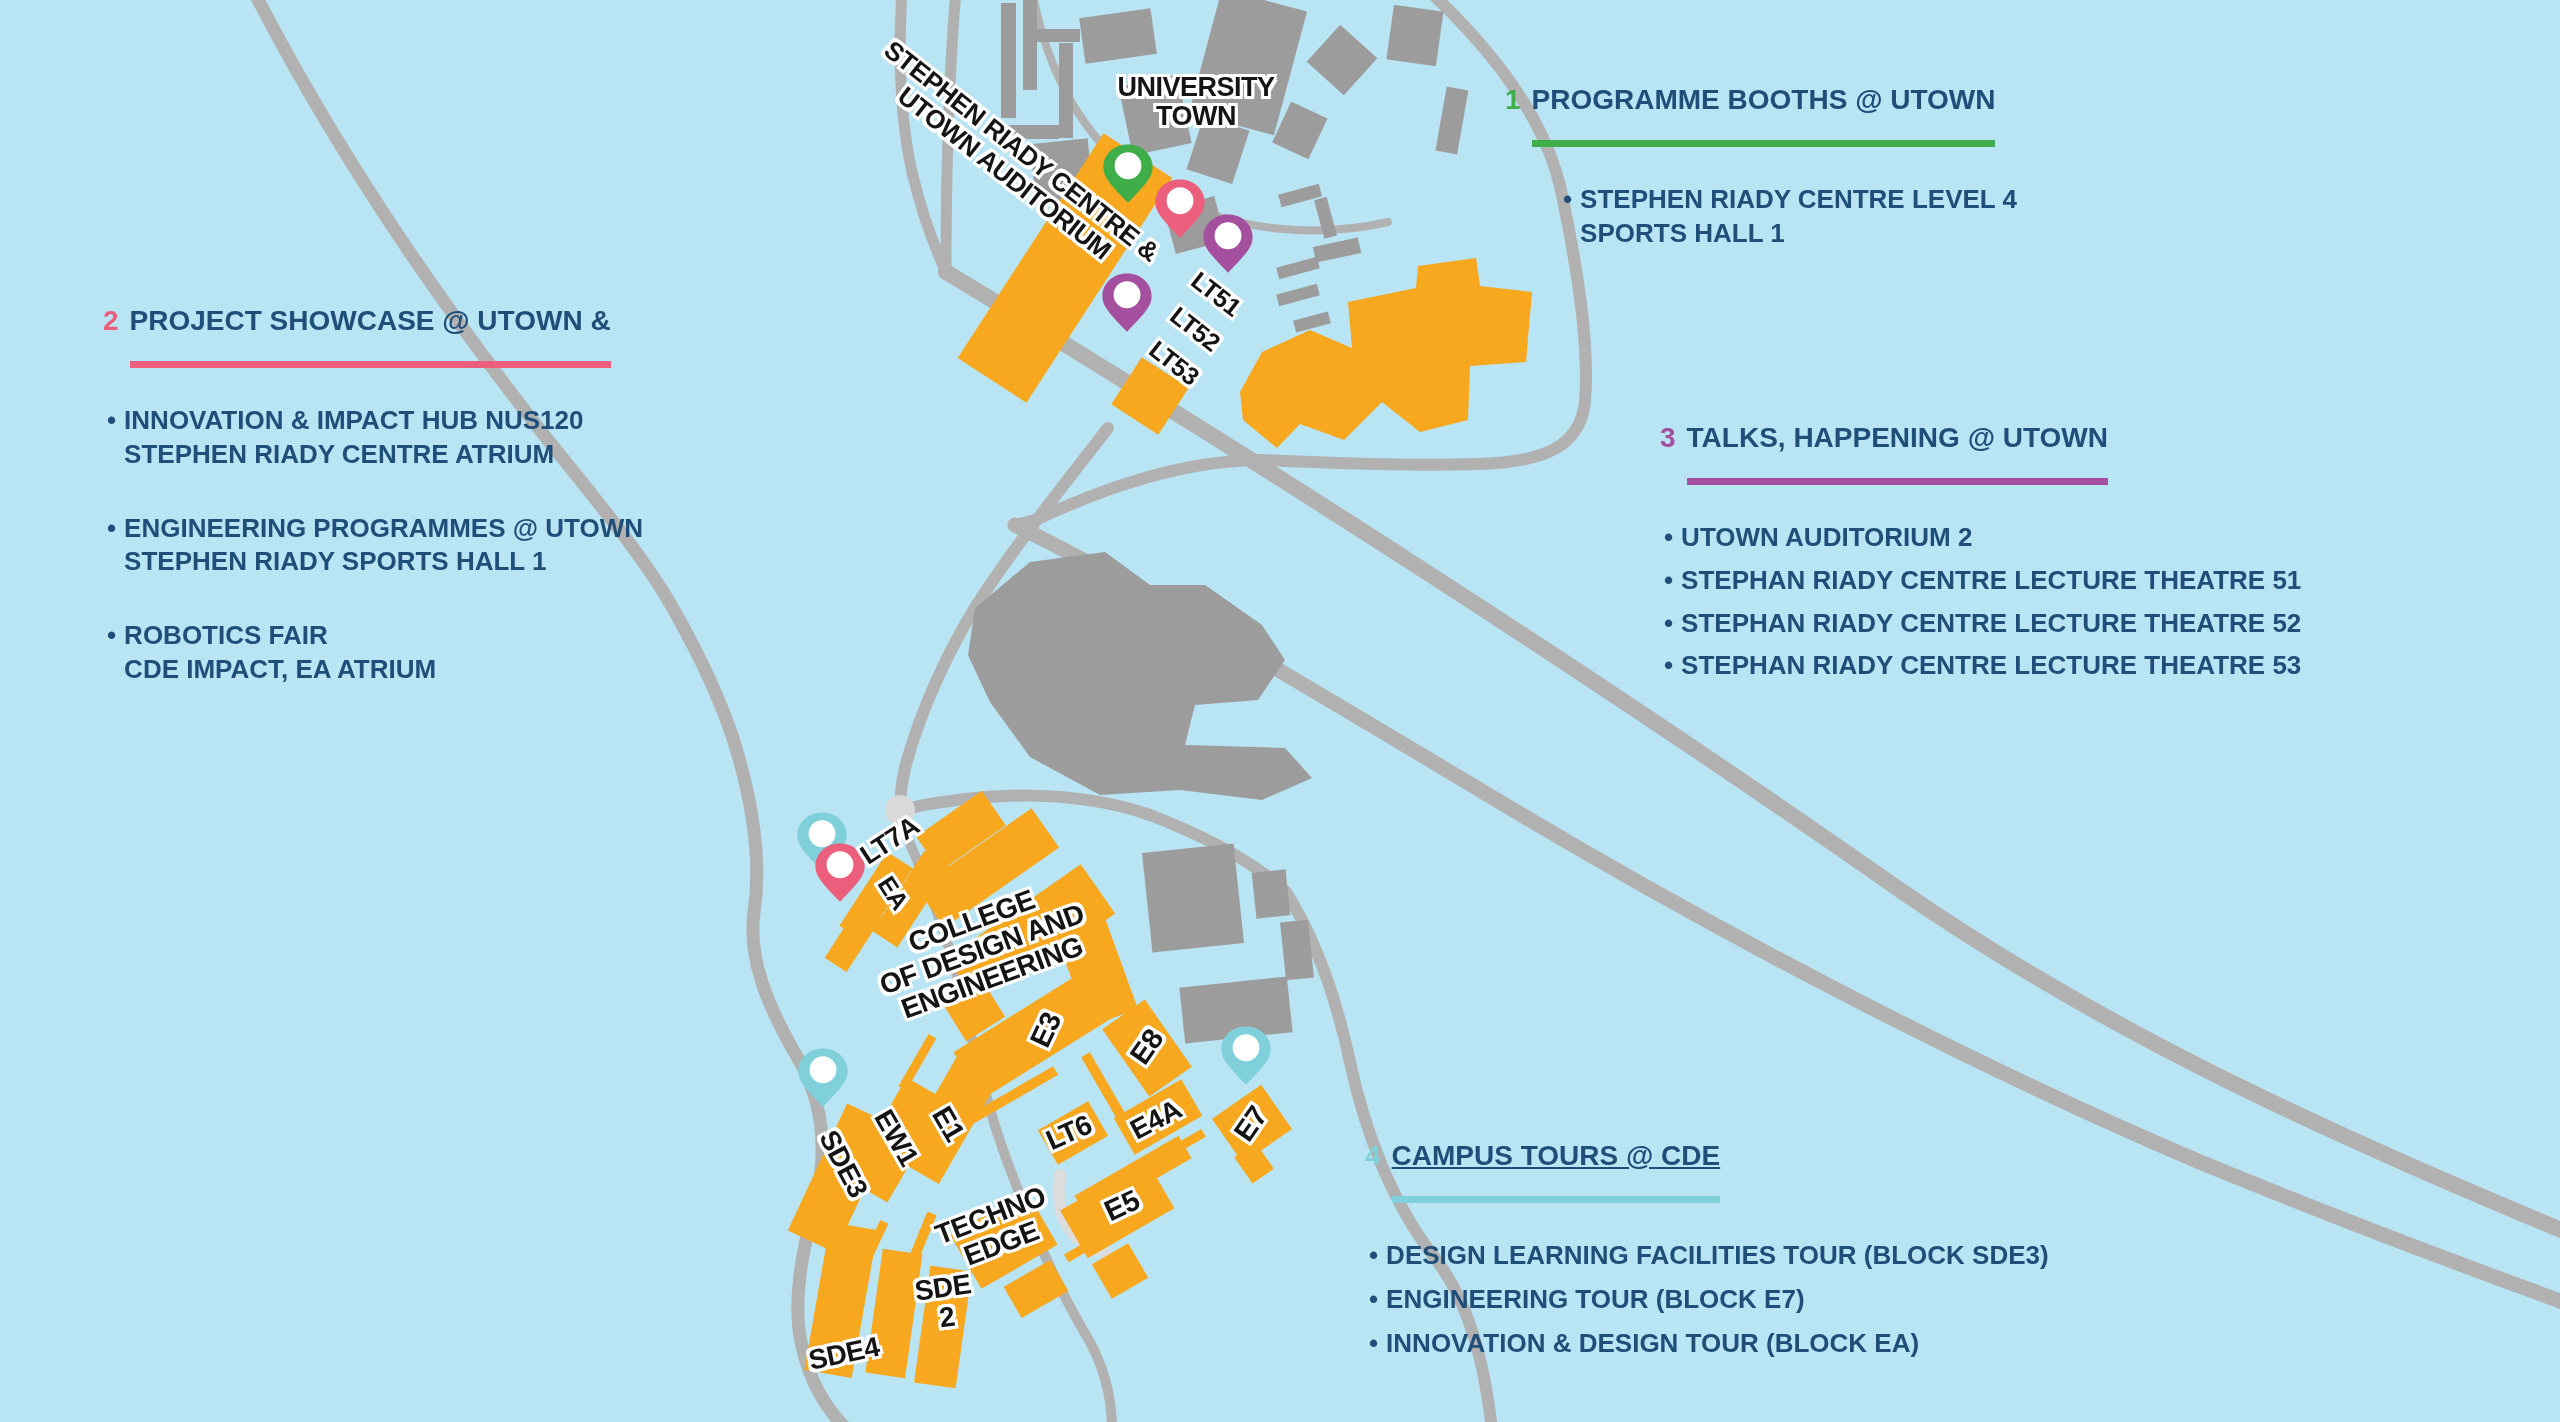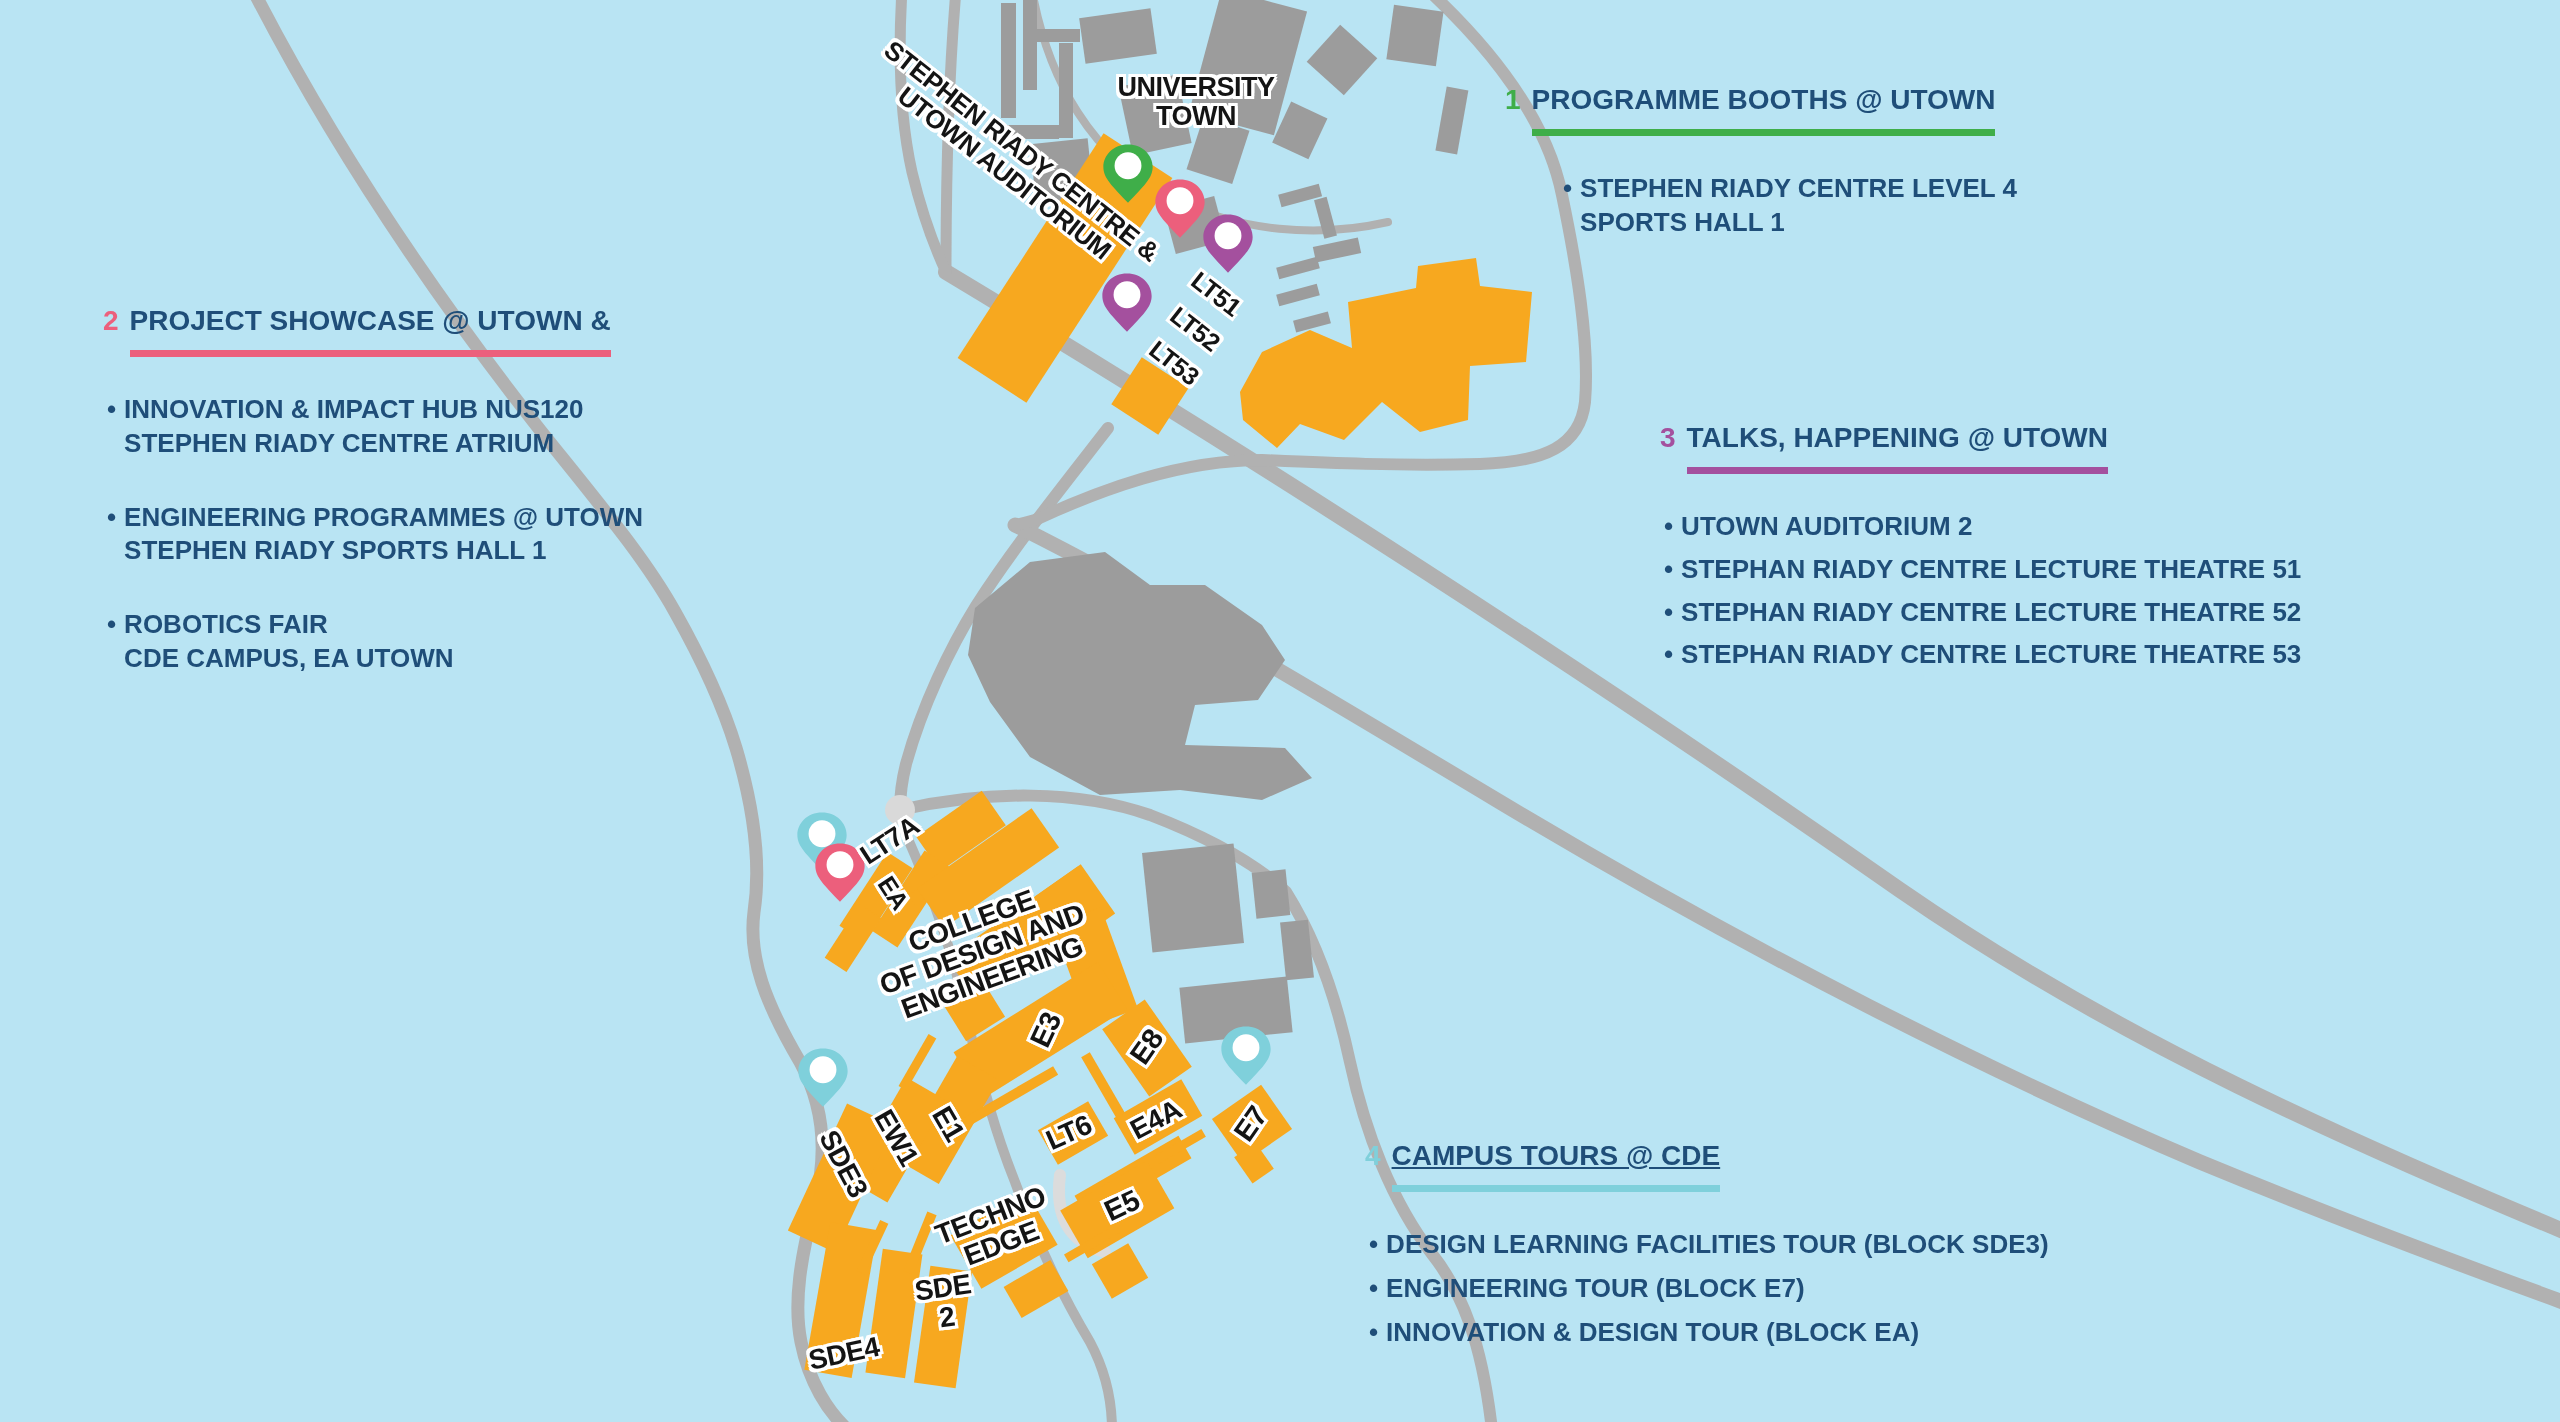--- a/index.html
+++ b/index.html
@@ -14,21 +14,21 @@
   .map-label{
     position:absolute;color:var(--label);font-weight:900;line-height:1.08;
     white-space:nowrap;text-align:center;letter-spacing:-0.5px;
     text-shadow:-3px -3px 0 #fff,3px -3px 0 #fff,-3px 3px 0 #fff,3px 3px 0 #fff,
                 -3px 0 0 #fff,3px 0 0 #fff,0 -3px 0 #fff,0 3px 0 #fff,
                 -2px -2px 0 #fff,2px 2px 0 #fff,2px -2px 0 #fff,-2px 2px 0 #fff;
   }
   .legend-section{position:absolute;color:var(--ink);}
   .legend-title{display:flex;gap:11px;align-items:flex-start;font-size:28px;font-weight:800;line-height:1.32;}
   .legend-title .num{flex:0 0 auto;}
-  .legend-title .t-text{display:inline-block;padding-bottom:10px;border-bottom:7px solid;}
+  .legend-title .t-text{display:inline-block;padding-bottom:21px;border-bottom:7px solid;}
   .bullets{margin-top:36px;font-size:26px;font-weight:700;line-height:1.3;}
   .bullet{display:flex;align-items:flex-start;}
   .bullet .dot{flex:0 0 auto;margin-right:8px;}
   .seg.it{}
 </style>
 </head>
 <body>
 
 <div id="stage">
 
@@ -267,21 +267,21 @@
             <span class="dot">•</span>
             <span>
               <div><span class="seg">ENGINEERING PROGRAMMES @ UTOWN</span></div>
               <div><span class="seg it">STEPHEN RIADY SPORTS HALL 1</span></div>
             </span>
           </div>
           <div class="bullet" style="margin-bottom: 40px;">
             <span class="dot">•</span>
             <span>
               <div><span class="seg">ROBOTICS FAIR</span></div>
-              <div><span class="seg it">CDE CAMPUS, EA UTOWN</span></div>
+              <div><span class="seg it">CDE IMPACT, EA ATRIUM</span></div>
             </span>
           </div>
         </div>
       </div>
       <div class="legend-section" style="left: 1660px; top: 420px;">
         <div class="legend-title">
           <span class="num" style="color: rgb(164, 80, 158);">3</span>
           <span class="t-text" style="border-bottom-color: rgb(164, 80, 158);">
             <div>TALKS, HAPPENING @ UTOWN</div>
           </span>

